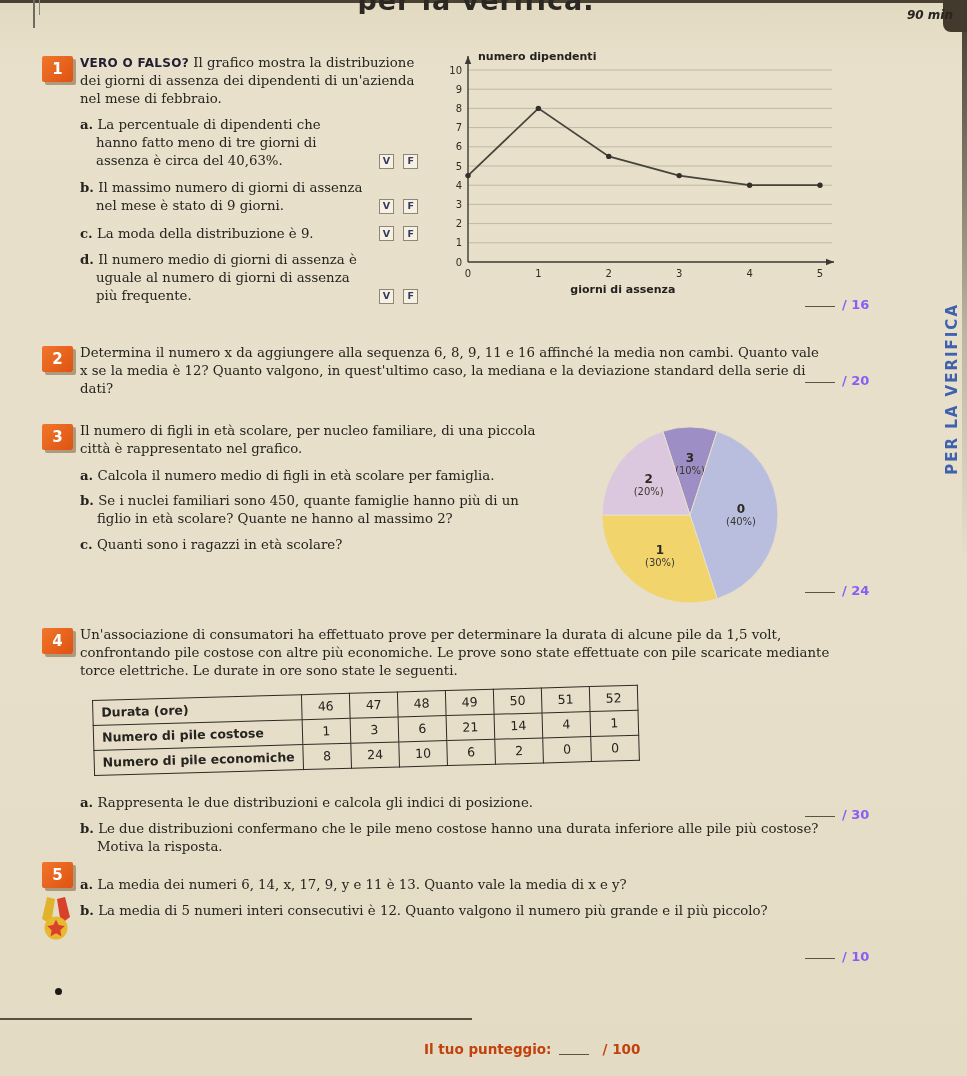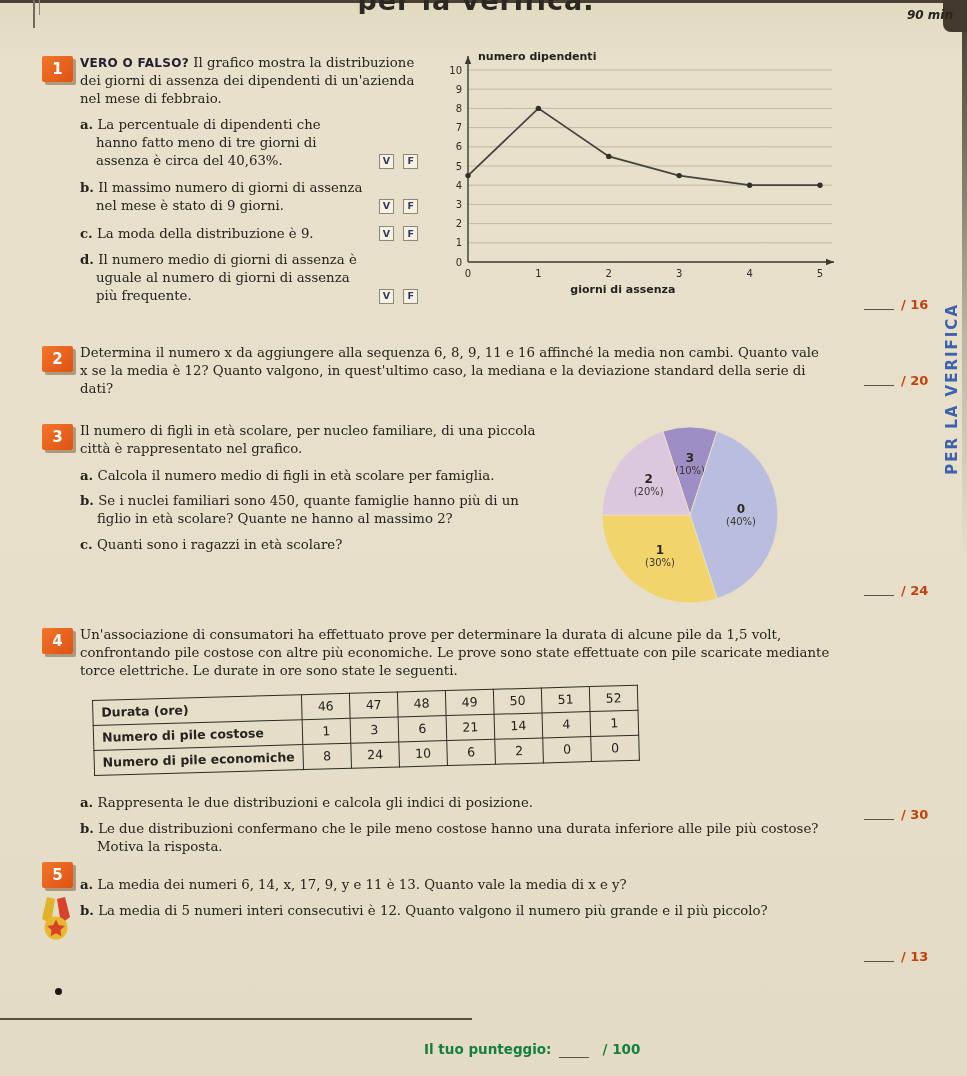--- a/index.html
+++ b/index.html
@@ -38,44 +38,44 @@
   .item { margin-top:8px; text-indent:-17px; padding-left:17px; }
 
   .ex1-item { display:flex; align-items:flex-end; margin-top:9px; width:352px; }
   .ex1-item .txt { flex:1; max-width:286px; text-indent:-16px; padding-left:16px; }
   .vfg { margin-left:8px; white-space:nowrap; padding-bottom:1px; }
   .vf-box { display:inline-flex; width:15px; height:15px; border:1px solid #8d8778;
     background:#f6f1e2; align-items:center; justify-content:center;
     font-family:"DejaVu Sans",sans-serif; font-size:9.5px; font-weight:bold;
     color:#343a60; margin-left:5px; cursor:pointer; }
 
-  .score { position:absolute; left:864px; font-family:"DejaVu Sans",sans-serif;
-    font-weight:bold; font-size:13px; color:#c2410c; display:flex; align-items:center; }
+  .score { position:absolute; left:805px; font-family:"DejaVu Sans",sans-serif;
+    font-weight:bold; font-size:13px; color:#8b5cf6; display:flex; align-items:flex-start; }
   .score-line { display:inline-block; width:30px; height:11px;
     border-bottom:1.6px solid #5a5444; margin-right:7px; }
 
   .chart-wrap { position:absolute; left:438px; top:46px; }
   .pie-wrap { position:absolute; left:588px; top:418px; }
   svg text.tick { font-family:"DejaVu Sans",sans-serif; font-size:10px; fill:#2e2c26; }
   svg text.alabel { font-family:"DejaVu Sans",sans-serif; font-size:11px; font-weight:bold; fill:#23221e; }
   svg text.plabel { font-family:"DejaVu Sans",sans-serif; font-size:12px; font-weight:bold; fill:#2c2922; }
   svg text.psub { font-family:"DejaVu Sans",sans-serif; font-size:10px; fill:#3a372f; }
 
   .pile-table { position:absolute; left:92px; top:700px; border-collapse:collapse;
     transform:rotate(-1.6deg); transform-origin:left top; }
   .pile-table td { border:1.3px solid #2e2b24; padding:3px 8px; height:25px;
     font-family:"DejaVu Sans",sans-serif; font-size:12.5px; text-align:center; min-width:48px; }
   .pile-table td.row-label { text-align:left; font-weight:bold; min-width:192px; padding-left:8px; }
 
   .star-icon { position:absolute; left:40px; top:897px; }
   .dot { position:absolute; left:55px; top:988px; width:7px; height:7px; border-radius:50%; background:#1c1a16; }
 
   .footer-rule { position:absolute; left:0; top:1018px; width:472px; height:1.5px; background:#56503f; }
-  .footer { position:absolute; left:424px; top:1040px; display:flex; align-items:flex-end;
-    font-family:"DejaVu Sans",sans-serif; font-weight:bold; font-size:13.5px; color:#15803d; gap:7px; }
+  .footer { position:absolute; left:424px; top:1040px; display:flex; align-items:center;
+    font-family:"DejaVu Sans",sans-serif; font-weight:bold; font-size:13.5px; color:#c2410c; gap:7px; }
 
   .side-banner { position:absolute; right:5px; top:303px; writing-mode:vertical-rl;
     transform:rotate(180deg); font-family:"DejaVu Sans",sans-serif; font-weight:bold;
     font-size:15px; letter-spacing:2px; color:#3e62ad; }
 </style>
 </head>
 <body>
 
 <div class="top-edge"></div>
 <div class="left-mark1"></div>
@@ -265,21 +265,21 @@
     <path d="M16 22.5 l2.7 5.5 6.1 0.9 -4.4 4.3 1 6 -5.4 -2.9 -5.4 2.9 1 -6 -4.4 -4.3 6.1 -0.9 z" fill="#d8422b"></path>
   </svg>
 </div>
 <div class="dot"></div>
 <div class="block" style="left:80px; top:860px; width:762px">
   <p class="item" style="margin-top:16px"><span class="letter">a.</span> <span>La media dei numeri 6, 14, x, 17, 9, y e 11 è 13. Quanto vale la media di x e y?</span></p>
   <p class="item"><span class="letter">b.</span> <span>La media di 5 numeri interi consecutivi è 12. Quanto valgono il numero più grande e il più piccolo?</span></p>
 </div>
 <div class="score" style="top:948px">
   <span class="score-line"></span>
-  <span>/ 13</span>
+  <span>/ 10</span>
 </div>
 
 <div class="footer-rule"></div>
 <div class="footer">
   <span>Il tuo punteggio:</span>
   <span class="score-line"></span>
   <span>/ 100</span>
 </div>
 
 <div class="side-banner">PER LA VERIFICA</div>

